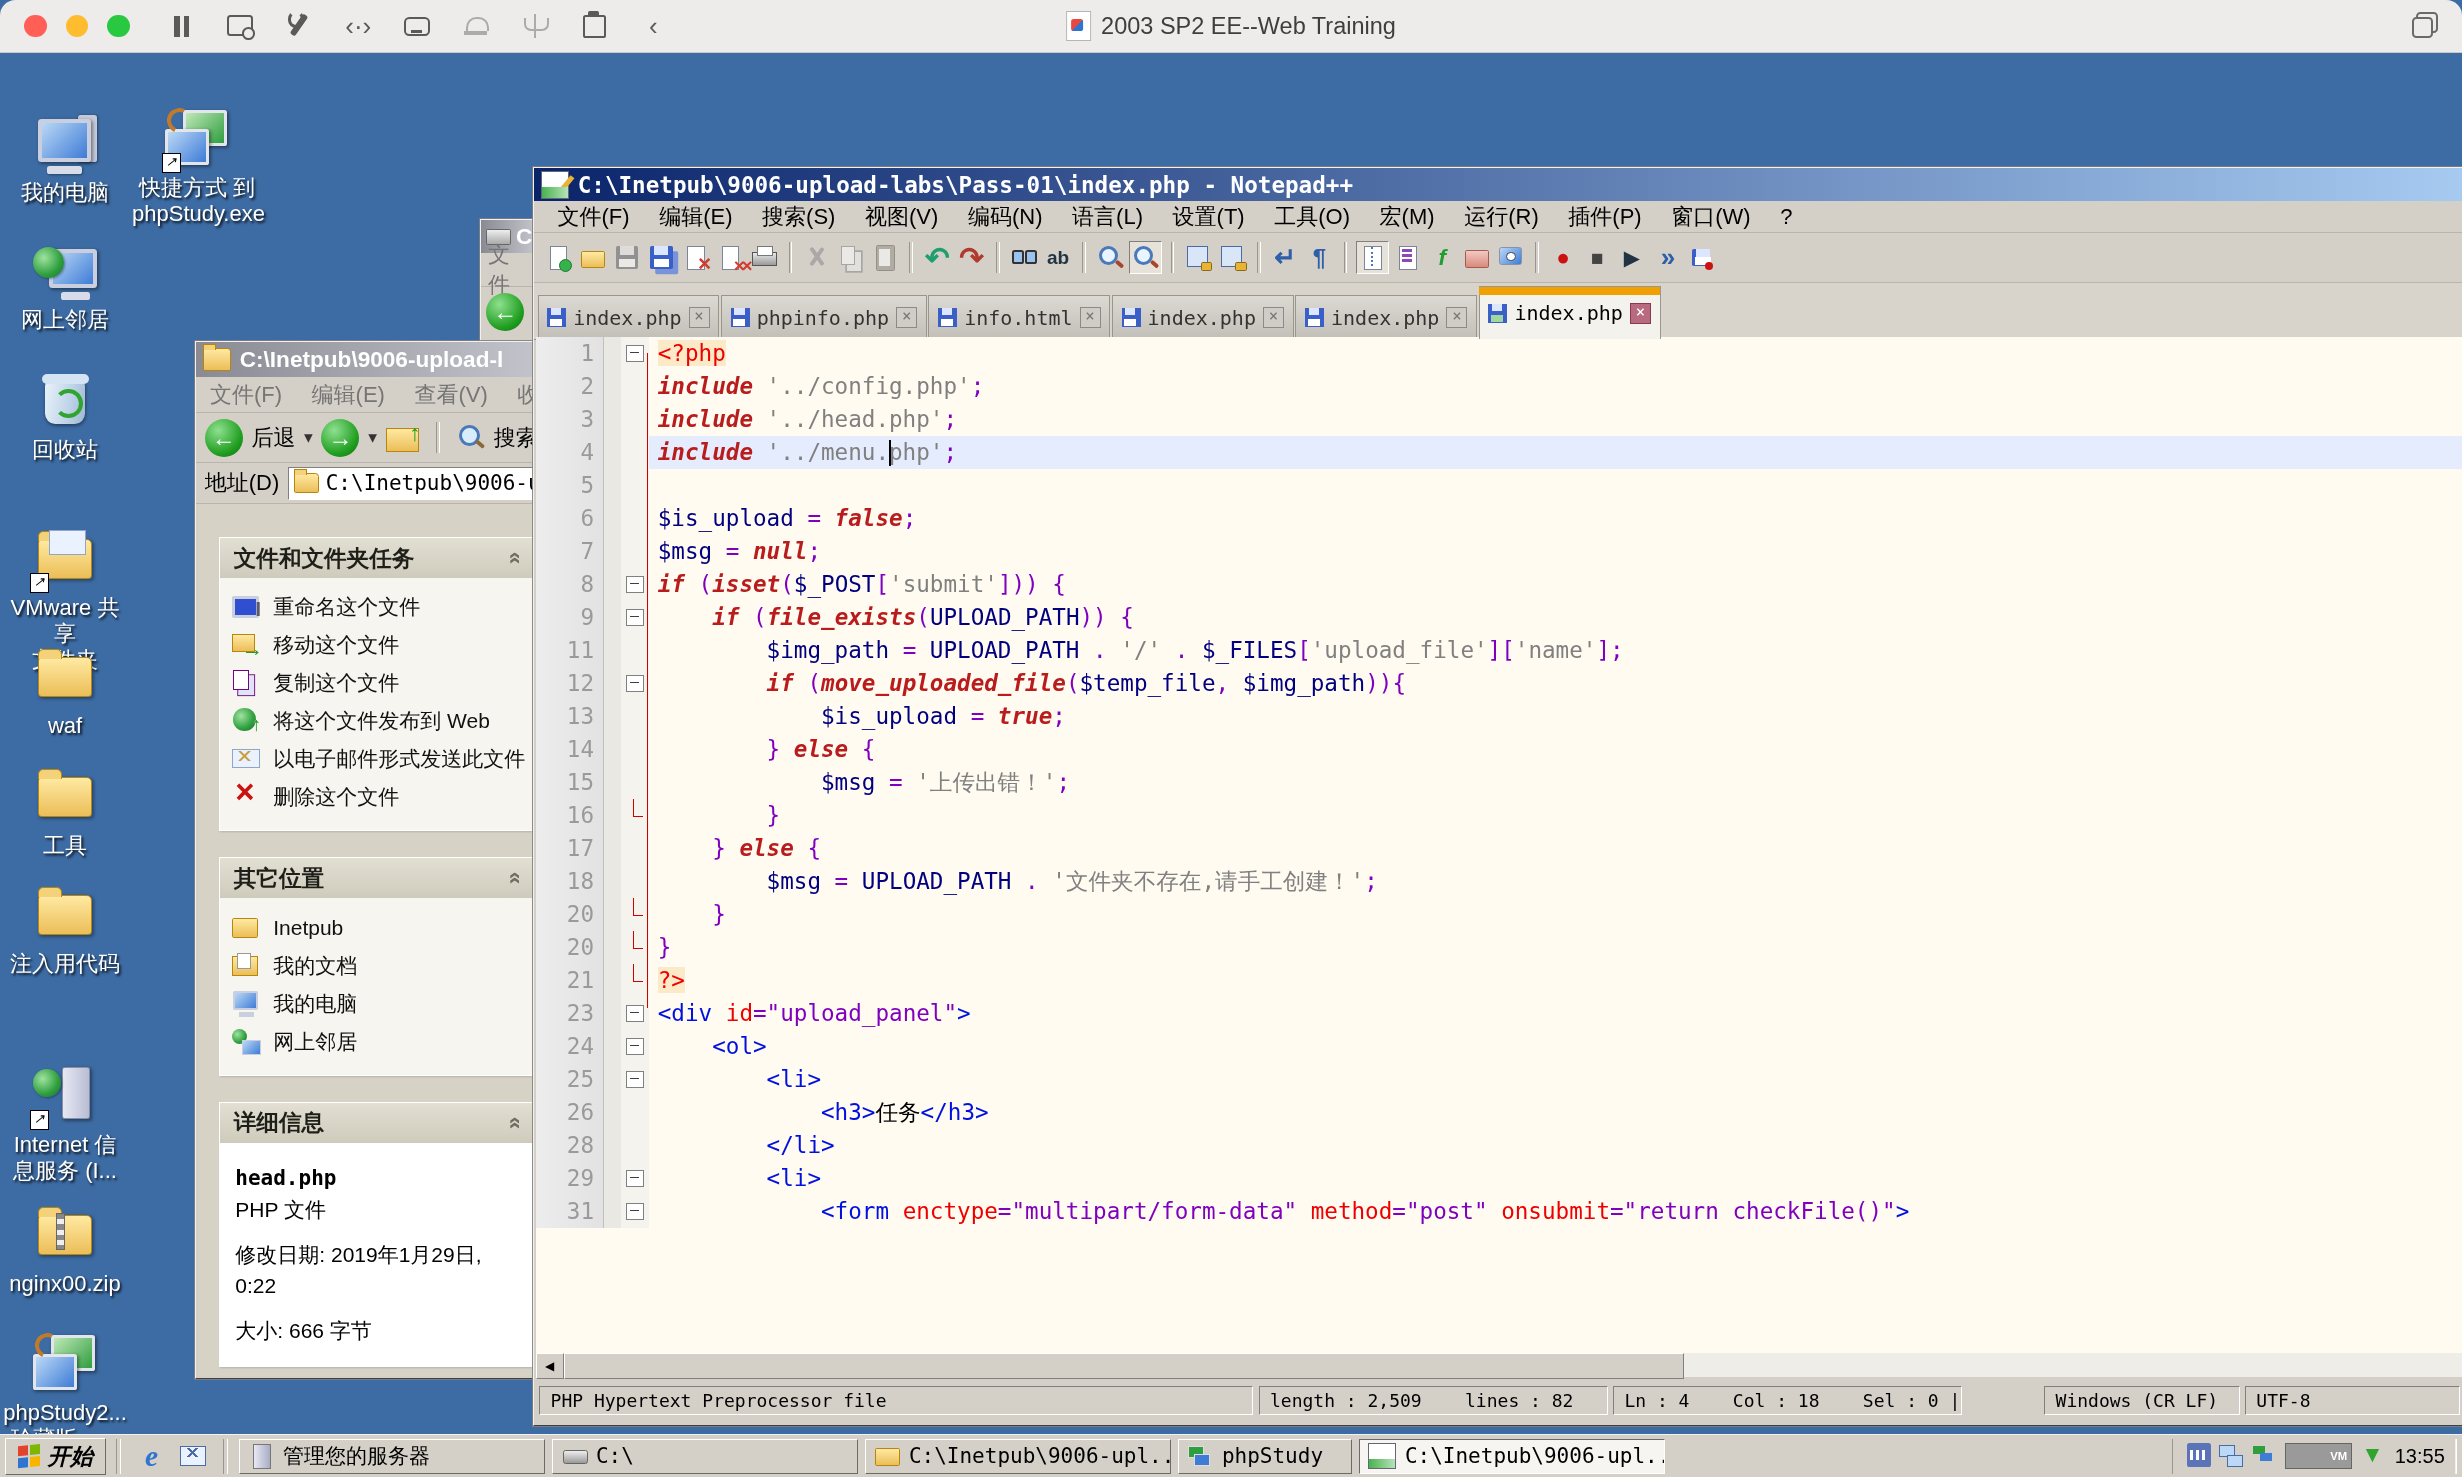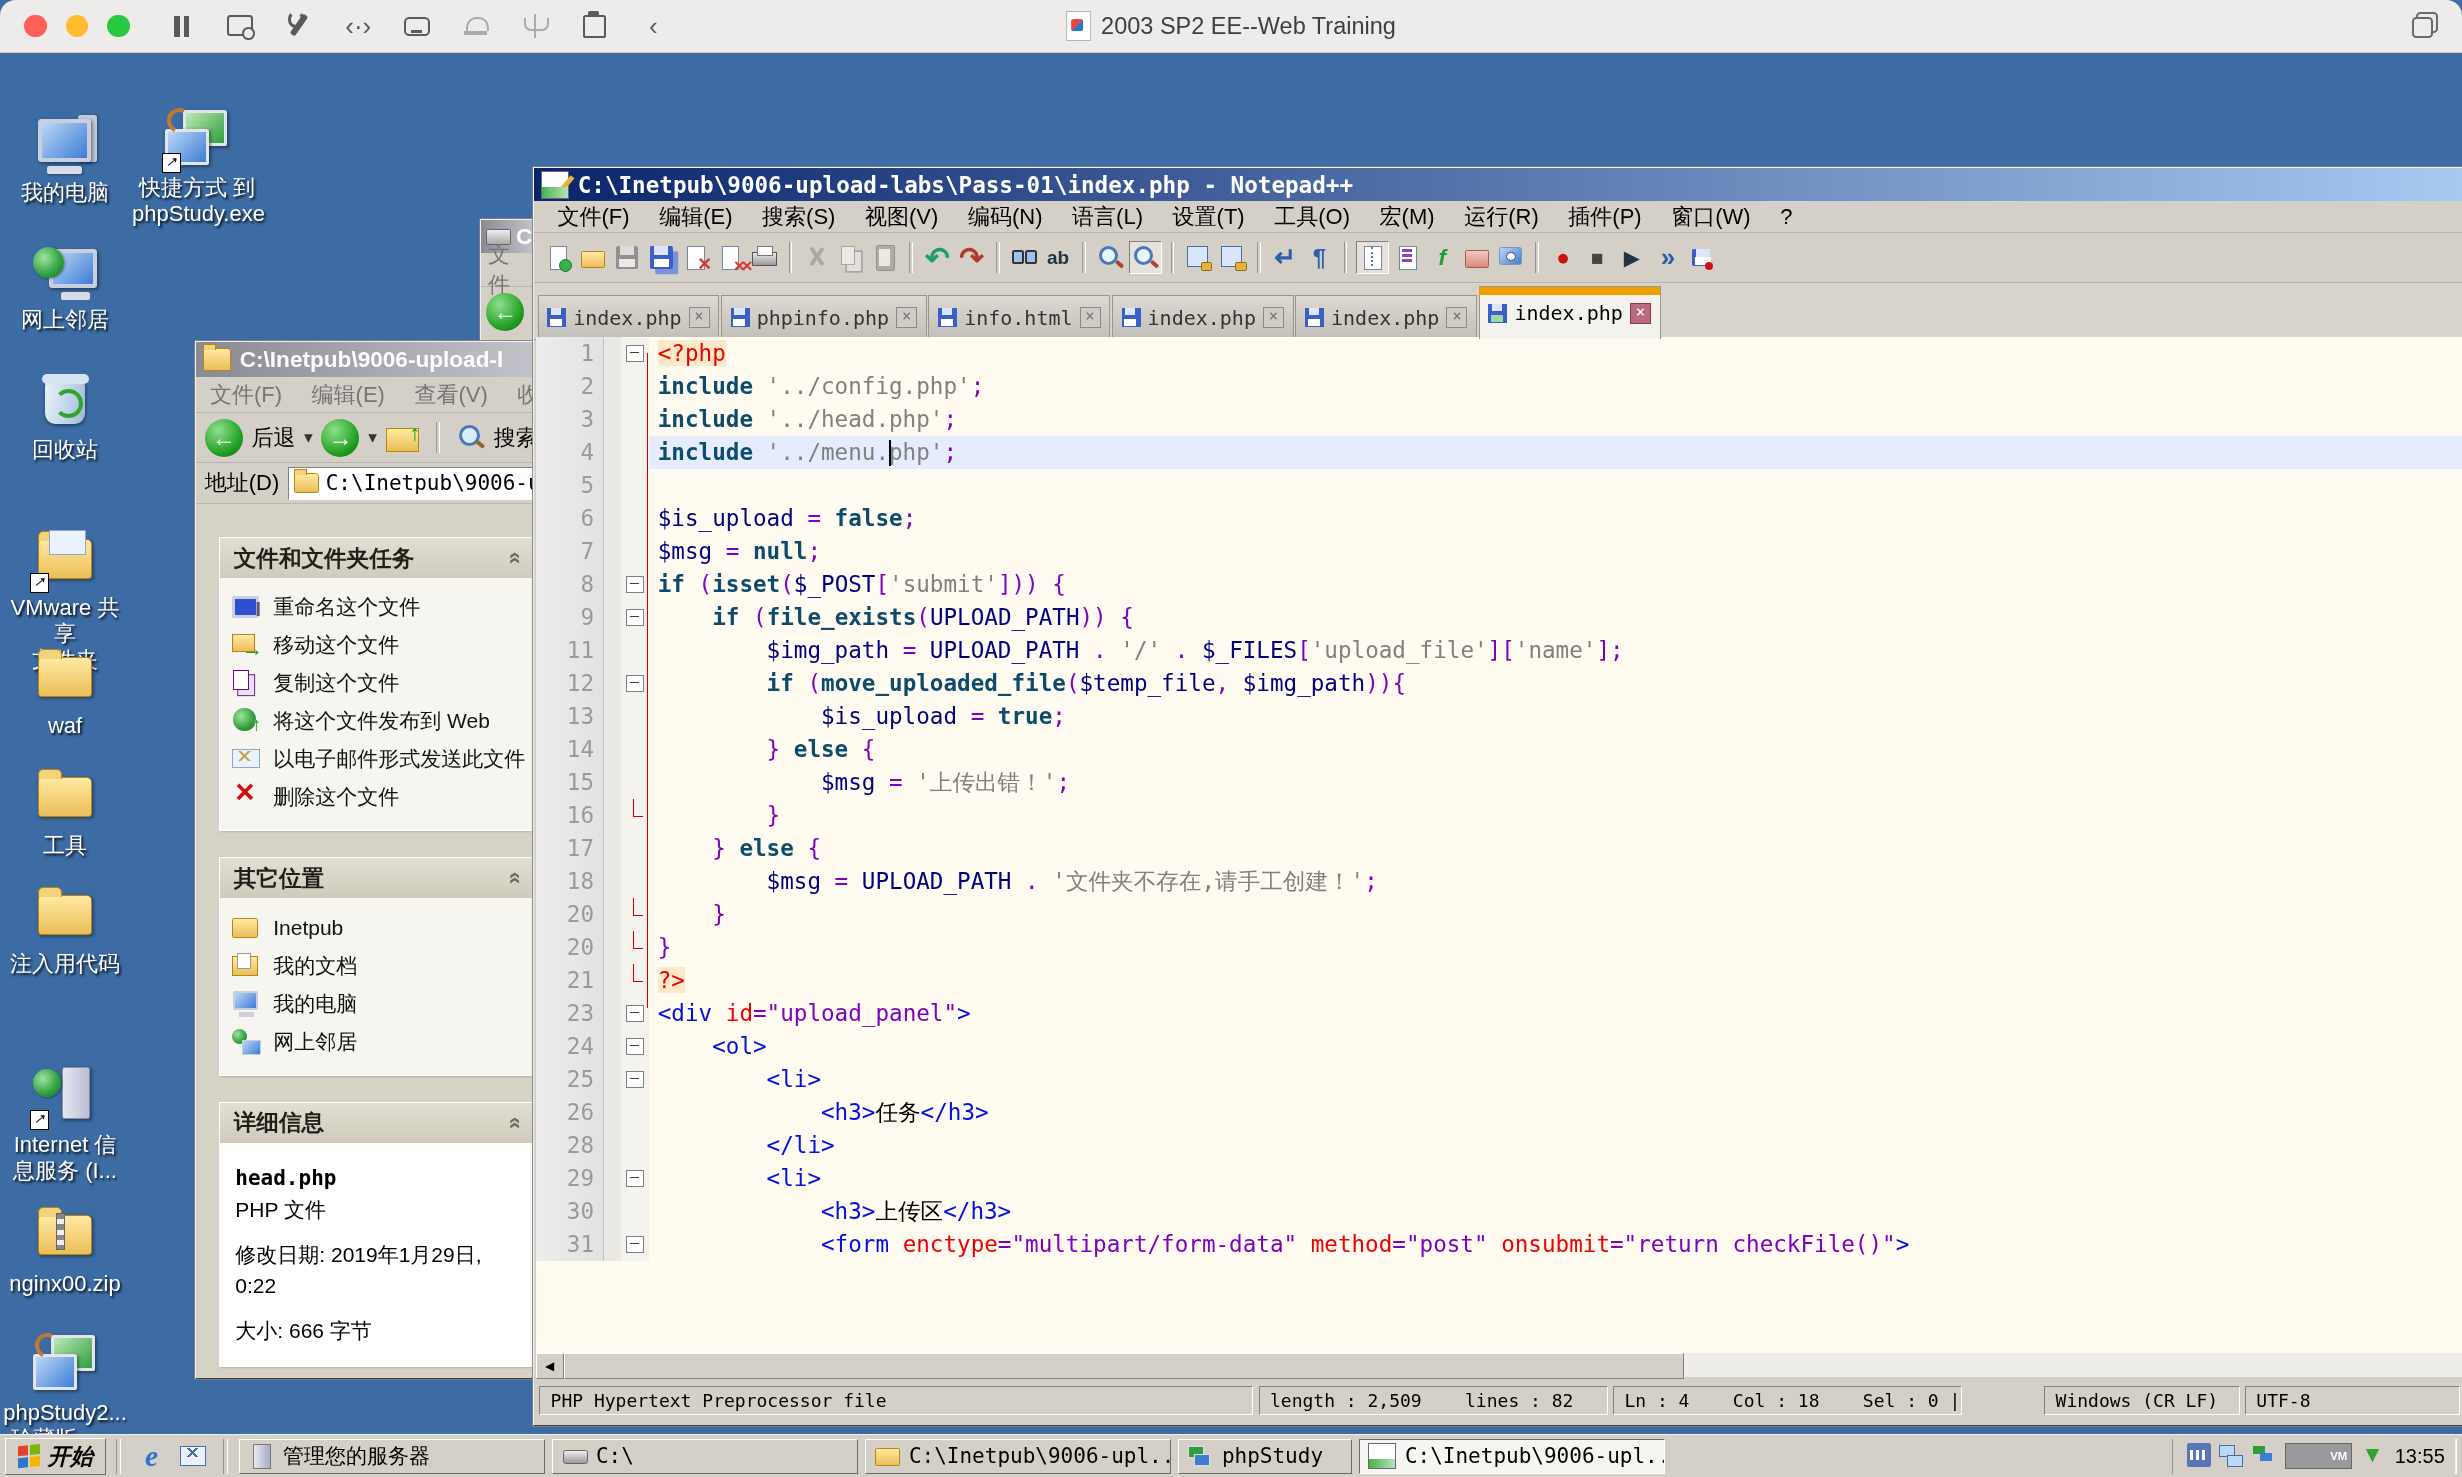--- a/index.html
+++ b/index.html
@@ -175,21 +175,21 @@
   .cl{display:flex;height:33px;line-height:33px;font-family:"DejaVu Sans Mono",monospace;font-size:22.6px;position:relative;}
   .cl .num{flex:none;width:68px;text-align:right;padding-right:8.7px;box-sizing:border-box;color:#9A9A9A;background:linear-gradient(90deg,#EDEDED,#E2E2E2);border-right:0.9px solid #C0C0C0;}
   .cl .bm{flex:none;width:17.4px;background:#E9E8E3;}
   .cl .fold{flex:none;width:28px;position:relative;background:#F4F3EE;}
   .cl .code{flex:1;white-space:pre;padding-left:8.7px;position:relative;}
   .cl.cur .code,.cl.cur .caretline{background:#E4ECFD;}
   .fbox{position:absolute;left:5.2px;top:7.8px;width:15.6px;height:15.6px;background:#FFF;border:0.9px solid #808080;z-index:2;}
   .fbox::after{content:"";position:absolute;left:2.6px;top:6px;width:8.7px;height:1.7px;background:#404040;}
   .fend{position:absolute;left:12px;top:0;width:8.7px;height:17.4px;border-left:1.7px solid #D00000;border-bottom:1.7px solid #D00000;}
   #fold-stem{position:absolute;left:111px;top:15.6px;width:1.7px;background:#D00000;z-index:1;}
-  .tk-kw{color:#0c4a6e;font-weight:bold;}
+  .tk-kw{color:#b91c1c;font-weight:bold;font-style:italic;}
   .tk-var{color:#000080;}
   .tk-str{color:#808080;}
   .tk-op{color:#8000C0;}
   .tk-php{color:#EE0000;background:#FCE9C8;}
   .tk-tag{color:#0010E0;}
   .tk-attr{color:#EE0000;}
   .tk-val{color:#8000C0;}
   .tk-txt{color:#000;}
   .tk-b{color:#000;font-weight:bold;}
   .tk-pl{color:#000;}
@@ -747,26 +747,20 @@
           </div>
           <div class="cl">
             <span class="num">29</span>
             <span class="bm"></span>
             <span class="fold">
               <i class="fbox"></i>
             </span>
             <span class="code"><span class="tk-pl">        </span><span class="tk-tag">&lt;li&gt;</span></span>
           </div>
           <div class="cl">
-            <span class="num">30</span>
-            <span class="bm"></span>
-            <span class="fold"></span>
-            <span class="code"><span class="tk-pl">            </span><span class="tk-tag">&lt;h3&gt;</span><span class="tk-txt">上传区</span><span class="tk-tag">&lt;/h3&gt;</span></span>
-          </div>
-          <div class="cl">
             <span class="num">31</span>
             <span class="bm"></span>
             <span class="fold">
               <i class="fbox"></i>
             </span>
             <span class="code"><span class="tk-pl">            </span><span class="tk-tag">&lt;form </span><span class="tk-attr">enctype</span><span class="tk-op">=</span><span class="tk-val">"multipart/form-data"</span><span class="tk-attr"> method</span><span class="tk-op">=</span><span class="tk-val">"post"</span><span class="tk-attr"> onsubmit</span><span class="tk-op">=</span><span class="tk-val">"return checkFile()"</span><span class="tk-tag">&gt;</span></span>
           </div>
         </div>
       <div id="npp-hscroll">
         <span class="sbtn">◀</span>

